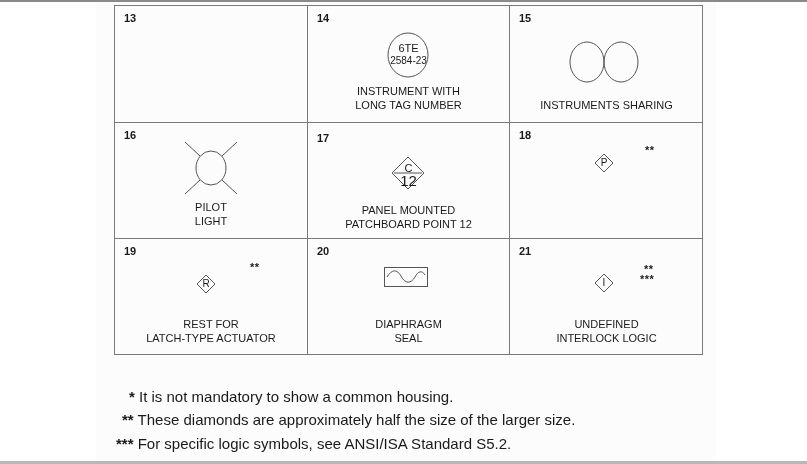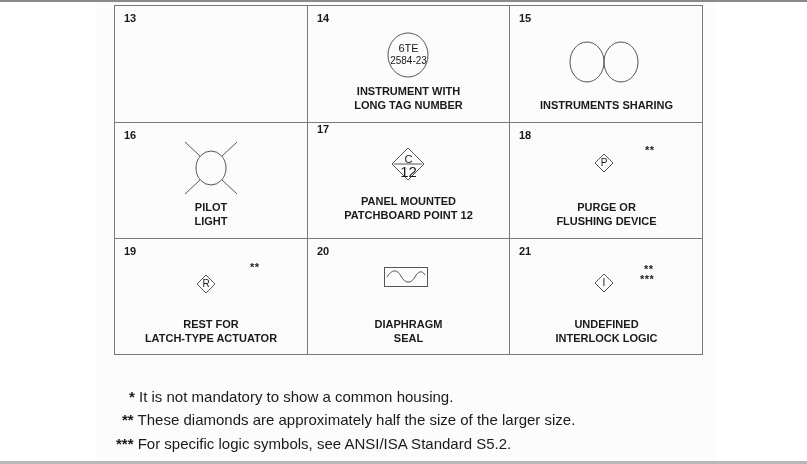--- a/index.html
+++ b/index.html
@@ -15,21 +15,21 @@
   .symbol-table {
     position:absolute; left:114px; top:5px; width:589px; height:350px;
     border:1px solid #7a7a7a; box-sizing:border-box;
   }
   .cell { position:absolute; box-sizing:border-box; }
   .vline { position:absolute; top:0; width:1px; height:100%; background:#7a7a7a; }
   .hline { position:absolute; left:0; height:1px; width:100%; background:#7a7a7a; }
   .cell-num { position:absolute; left:9px; top:6px; font-size:11px; font-weight:bold; }
   .cell-label {
     position:absolute; left:0; right:0; bottom:10px; text-align:center;
-    font-size:11px; line-height:14px; text-transform:uppercase;font-weight:bold;
+    font-size:11px; line-height:14px; text-transform:uppercase;
   }
   .cell-label span { display:block; }
   .note-mark { position:absolute; font-size:11px; font-weight:bold; letter-spacing:0.5px; line-height:11px; }
   svg { position:absolute; overflow:visible; }
   .footnotes { position:absolute; left:0; top:0; }
   .footnote { position:absolute; font-size:15px; white-space:nowrap;text-align:center; }
   .footnote .mark { font-weight:bold; }
 </style>
 </head>
 <body>
@@ -79,45 +79,41 @@
       <line x1="54" y1="2" x2="39" y2="16" stroke="#555" stroke-width="1"></line>
       <line x1="2" y1="54" x2="17" y2="40" stroke="#555" stroke-width="1"></line>
       <line x1="54" y1="54" x2="39" y2="40" stroke="#555" stroke-width="1"></line>
     </svg>
     <div class="cell-label">
       <span>PILOT</span>
       <span>LIGHT</span>
     </div>
   </div>
 
-  <div class="cell" style="left:193px;top:111px;width:201px;height:115px">
+  <div class="cell" style="left:193px;top:120px;width:201px;height:115px">
     <div class="cell-num">17</div>
     <svg style="left:83px;top:30px" width="34" height="34" viewBox="0 0 34 34">
       <polygon points="17,1 33,17 17,33 1,17" fill="none" stroke="#555" stroke-width="1"></polygon>
       <line x1="3" y1="17" x2="31" y2="17" stroke="#555" stroke-width="1"></line>
     </svg>
     <div style="position:absolute;left:0;right:0;top:37px;text-align:center;font-size:11px;line-height:11px;">C</div>
     <div style="position:absolute;left:0;right:0;top:49px;text-align:center;font-size:15px;line-height:11px;">12</div>
     <div class="cell-label">
       <span>PANEL MOUNTED</span>
       <span>PATCHBOARD POINT 12</span>
     </div>
   </div>
 
   <div class="cell" style="left:395px;top:117px;width:193px;height:115px">
     <div class="cell-num">18</div>
     <div class="note-mark" style="left:135px;top:22px;">**</div>
     <svg style="left:84px;top:30px" width="20" height="20" viewBox="0 0 20 20">
       <polygon points="10,1 19,10 10,19 1,10" fill="none" stroke="#555" stroke-width="1"></polygon>
     </svg>
     <div style="position:absolute;left:84px;width:20px;top:34px;text-align:center;font-size:10px;line-height:11px;">P</div>
-    <div class="cell-label">
-      <span>PURGE OR</span>
-      <span>FLUSHING DEVICE</span>
-    </div>
   </div>
 
   <div class="cell" style="left:0;top:233px;width:192px;height:116px">
     <div class="cell-num">19</div>
     <div class="note-mark" style="left:135px;top:23px;">**</div>
     <svg style="left:81px;top:35px" width="20" height="20" viewBox="0 0 20 20">
       <polygon points="10,1 19,10 10,19 1,10" fill="none" stroke="#555" stroke-width="1"></polygon>
     </svg>
     <div style="position:absolute;left:81px;width:20px;top:39px;text-align:center;font-size:10px;line-height:11px;">R</div>
     <div class="cell-label">

